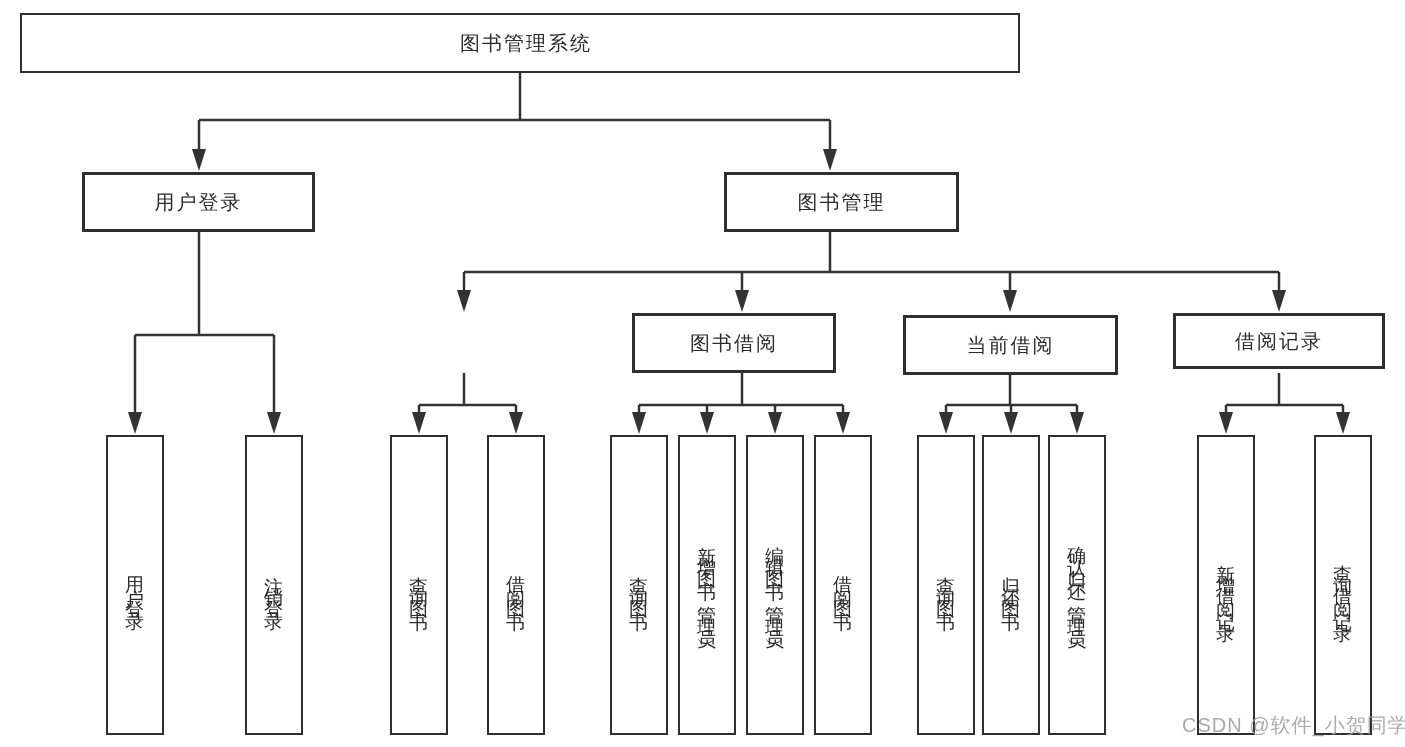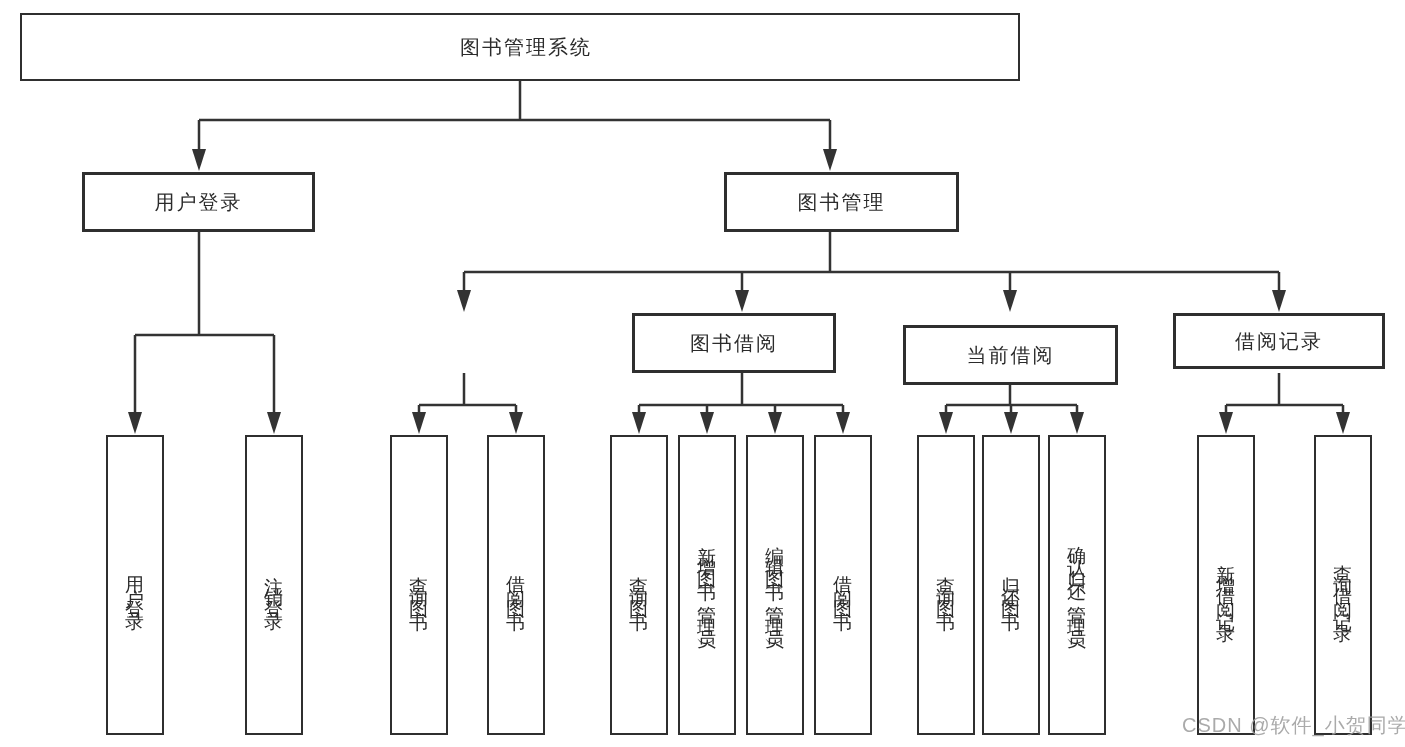--- a/index.html
+++ b/index.html
@@ -93,35 +93,35 @@
       <polygon points="768,412 782,412 775,434"></polygon>
       <polygon points="836,412 850,412 843,434"></polygon>
       <polygon points="939,412 953,412 946,434"></polygon>
       <polygon points="1004,412 1018,412 1011,434"></polygon>
       <polygon points="1070,412 1084,412 1077,434"></polygon>
       <polygon points="1219,412 1233,412 1226,434"></polygon>
       <polygon points="1336,412 1350,412 1343,434"></polygon>
     </g>
   </svg>
 
-  <div class="box root" style="left:20px; top:13px; width:1000px; height:68px;padding-left:12px;">
+  <div class="box root" style="left:20px; top:13px; width:1000px; height:60px;padding-left:12px;">
     <span>图书管理系统</span>
   </div>
 
   <div class="box" style="left:82px; top:172px; width:233px; height:60px;">
     <span>用户登录</span>
   </div>
   <div class="box" style="left:712px; top:172px; width:235px; height:60px;margin-left:12px;">
     <span>图书管理</span>
   </div>
 
   <div class="box" style="left:632px; top:313px; width:204px; height:60px;">
     <span>图书借阅</span>
   </div>
-  <div class="box" style="left:903px; top:325px; width:215px; height:60px;">
+  <div class="box" style="left:903px; top:315px; width:215px; height:60px;">
     <span>当前借阅</span>
   </div>
   <div class="box" style="left:1173px; top:313px; width:212px; height:56px;">
     <span>借阅记录</span>
   </div>
 
   <div class="box leaf" style="left:106px; top:435px; width:58px; height:300px;">
     <span>用户登录</span>
   </div>
   <div class="box leaf" style="left:245px; top:435px; width:58px; height:300px;">

